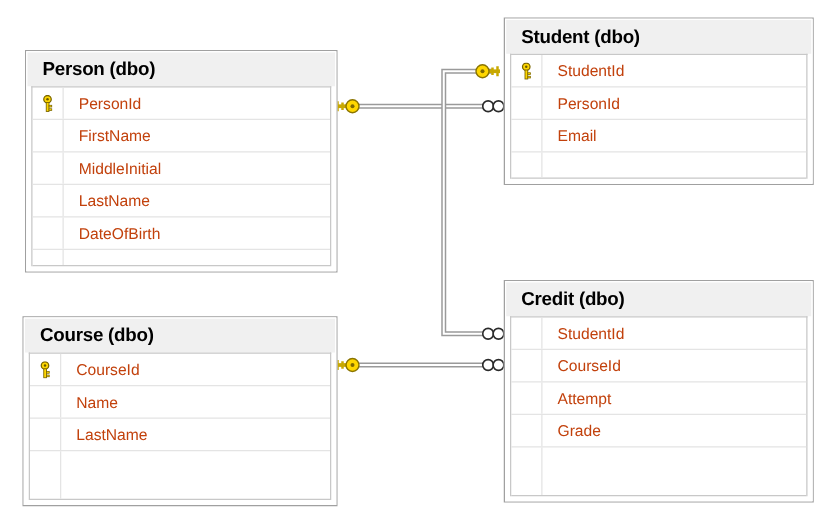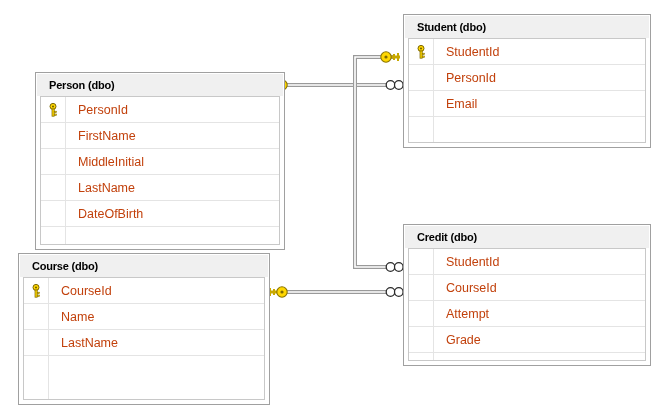--- a/index.html
+++ b/index.html
@@ -45,21 +45,21 @@
   .entity-inner {
     border: 1px solid #ffffff;
     height: 100%;
     box-sizing: border-box;
     display: flex;
     flex-direction: column;
     background: #ffffff;
   }
   .entity-header {
     background: #f0f0f0;
-    font-size: 11px;
+    font-size: 15px;
     font-weight: bold;
     color: #000000;
     padding: 5px 0 5px 12px;
     letter-spacing: -0.2px;
     flex: 0 0 auto;
     white-space: nowrap;
   }
   .entity-body {
     flex: 1 1 auto;
     border: 1px solid #c8c8c8;
@@ -104,24 +104,24 @@
   }
 
   
   .pk-icon {
     display: block;
     width: 12px;
     height: 14px;
   }
 
   
-  #entity-person  { left: 35px;  top: 40px;  width: 250px; height: 178px; margin-top: 32px; }
+  #entity-person  { left: 20px;  top: 40px;  width: 250px; height: 178px; }
   #entity-course  { left: 18px;  top: 253px; width: 252px; height: 152px; }
   #entity-student { left: 403px; top: 14px;  width: 248px; height: 134px; }
-  #entity-credit  { left: 403px; top: 224px; width: 248px; height: 142px; }
+  #entity-credit  { left: 403px; top: 224px; width: 248px; height: 178px; }
 </style>
 </head>
 <body>
 
 <div id="diagram-canvas">
 
   <svg id="connectors" viewBox="0 0 670 420" width="670" height="420">
     <defs>
 
       <g id="glyph-key-left">

